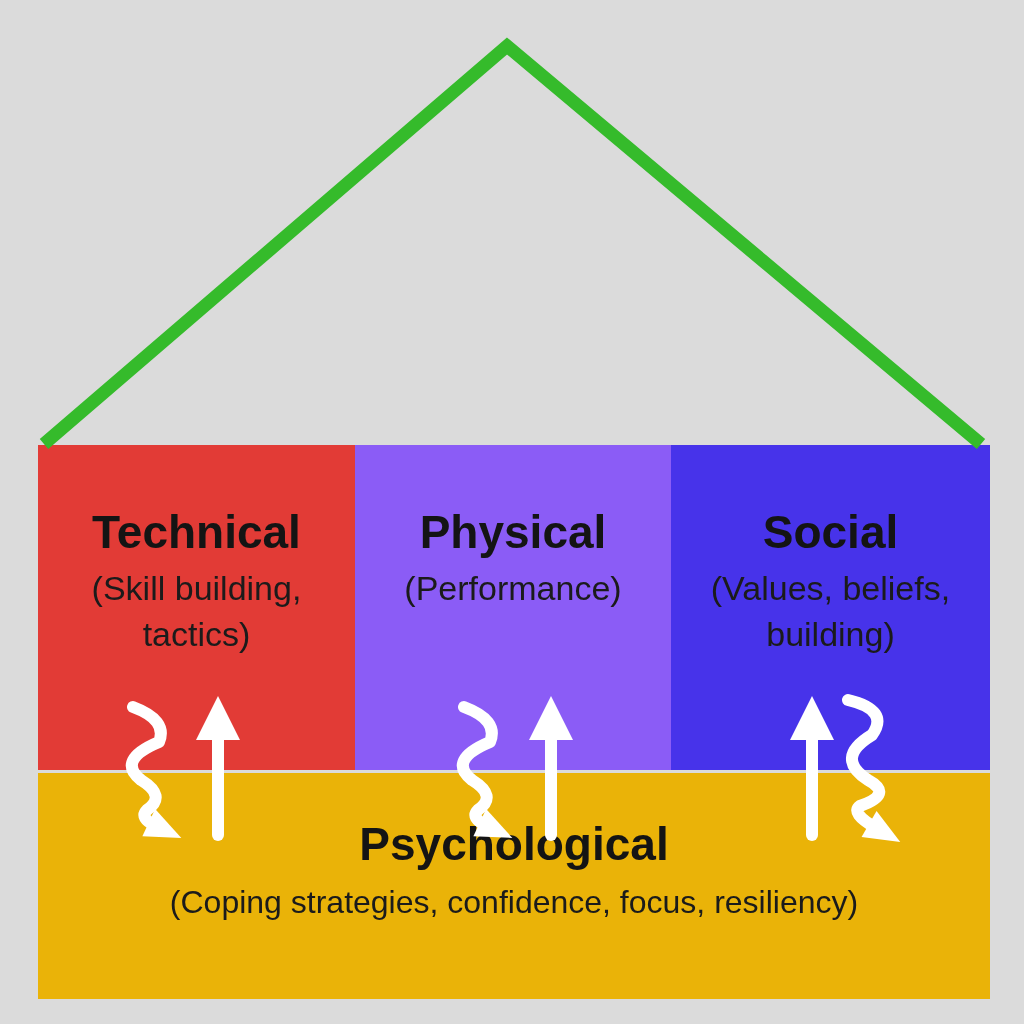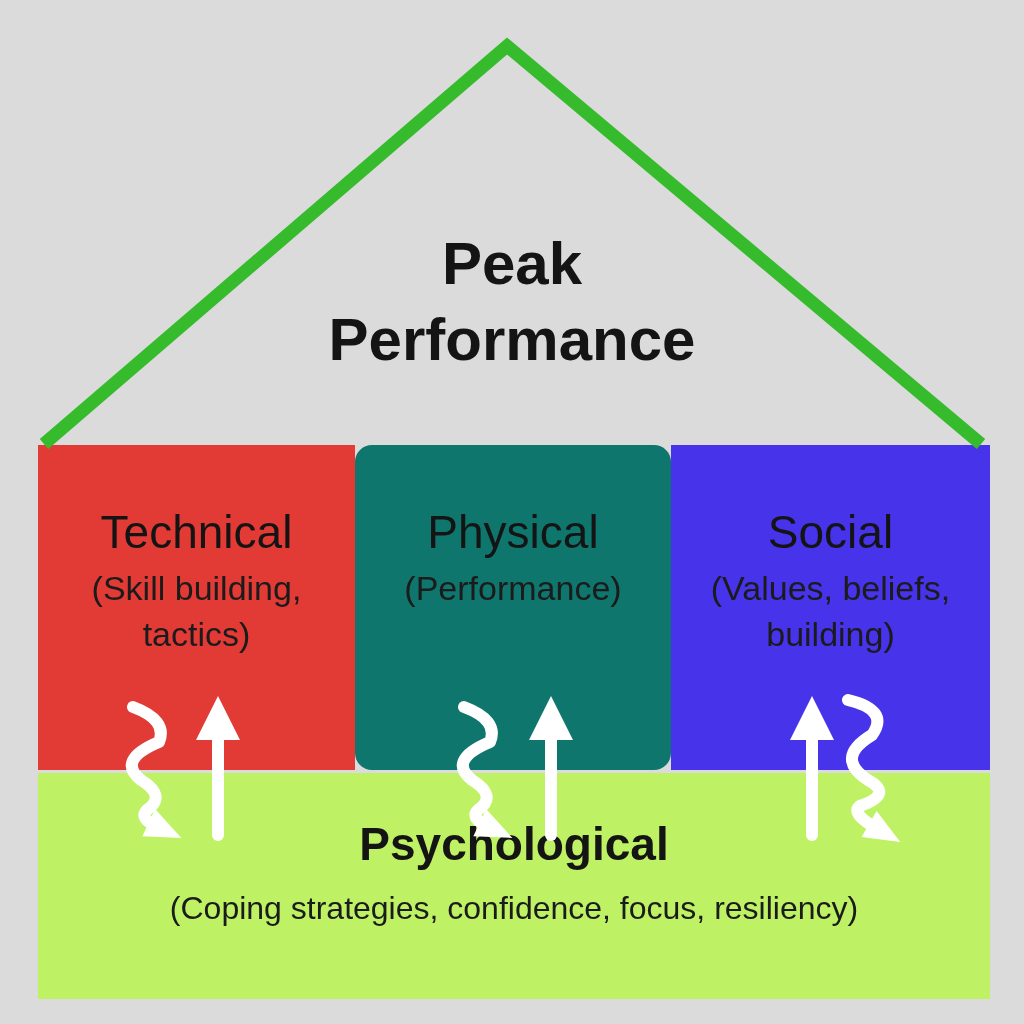--- a/index.html
+++ b/index.html
@@ -10,57 +10,54 @@
   .overlay{position:absolute;left:0;top:0;z-index:5;pointer-events:none;}
   .roof-label{
     position:absolute;top:226px;left:0;right:0;z-index:2;
     text-align:center;font-size:60px;font-weight:700;line-height:1.26;
   }
   .roof-label span{display:inline-block;max-width:480px;}
   .pillar{
     position:absolute;top:445px;height:325px;z-index:1;
     box-sizing:border-box;padding:60px 8px 0 8px;text-align:center;
   }
-  .pillar-title{font-size:46px;font-weight:400;line-height:1.2;}
+  .pillar-title{font-size:46px;font-weight:700;line-height:1.2;}
   .pillar-sub{font-size:34px;line-height:1.35;margin-top:6px;color:#1b1b1b;}
   .p-technical{left:38px;width:317px;}
   .p-physical{left:355px;width:316px;}
   .p-social{left:671px;width:319px;}
   .foundation{
     position:absolute;left:38px;width:952px;top:773px;height:226px;z-index:1;
     box-sizing:border-box;padding-top:44px;text-align:center;
   }
   .foundation-title{font-size:46px;font-weight:700;line-height:1.2;}
-  .foundation-sub{font-size:32px;line-height:1.3;margin-top:16px;white-space:nowrap;color:#1b1b1b;}
+  .foundation-sub{font-size:32px;line-height:1.3;margin-top:10px;white-space:nowrap;color:#1b1b1b;}
 </style>
 </head>
 <body>
 
 <div class="stage" style="background-color: rgb(219, 219, 219);">
 
-  <div class="roof-label">
-    <span>Peak Performance</span>
-  </div>
 
   <div class="pillar p-technical" style="background-color: rgb(226, 59, 54);">
     <div class="pillar-title">Technical</div>
     <div class="pillar-sub">(Skill building, tactics)</div>
   </div>
 
-  <div class="pillar p-physical" style="background-color: #0f766e; border-radius: 17px;">
+  <div class="pillar p-physical" style="background-color: #8b5cf6;">
     <div class="pillar-title">Physical</div>
     <div class="pillar-sub">(Performance)</div>
   </div>
 
   <div class="pillar p-social" style="background-color: rgb(71, 51, 234);">
     <div class="pillar-title">Social</div>
     <div class="pillar-sub">(Values, beliefs, building)</div>
   </div>
 
-  <div class="foundation" style="background-color: #bef264;">
+  <div class="foundation" style="background-color: #eab308;">
     <div class="foundation-title">Psychological</div>
     <div class="foundation-sub">(Coping strategies, confidence, focus, resiliency)</div>
   </div>
 
   <svg class="overlay" width="1024" height="1024" viewBox="0 0 1024 1024">
     <defs>
       <marker id="ah" markerUnits="userSpaceOnUse" markerWidth="44" markerHeight="44" refX="10" refY="22" orient="auto">
         <path d="M2,7 L38,22 L2,37 Z" fill="#ffffff"></path>
       </marker>
     </defs>

